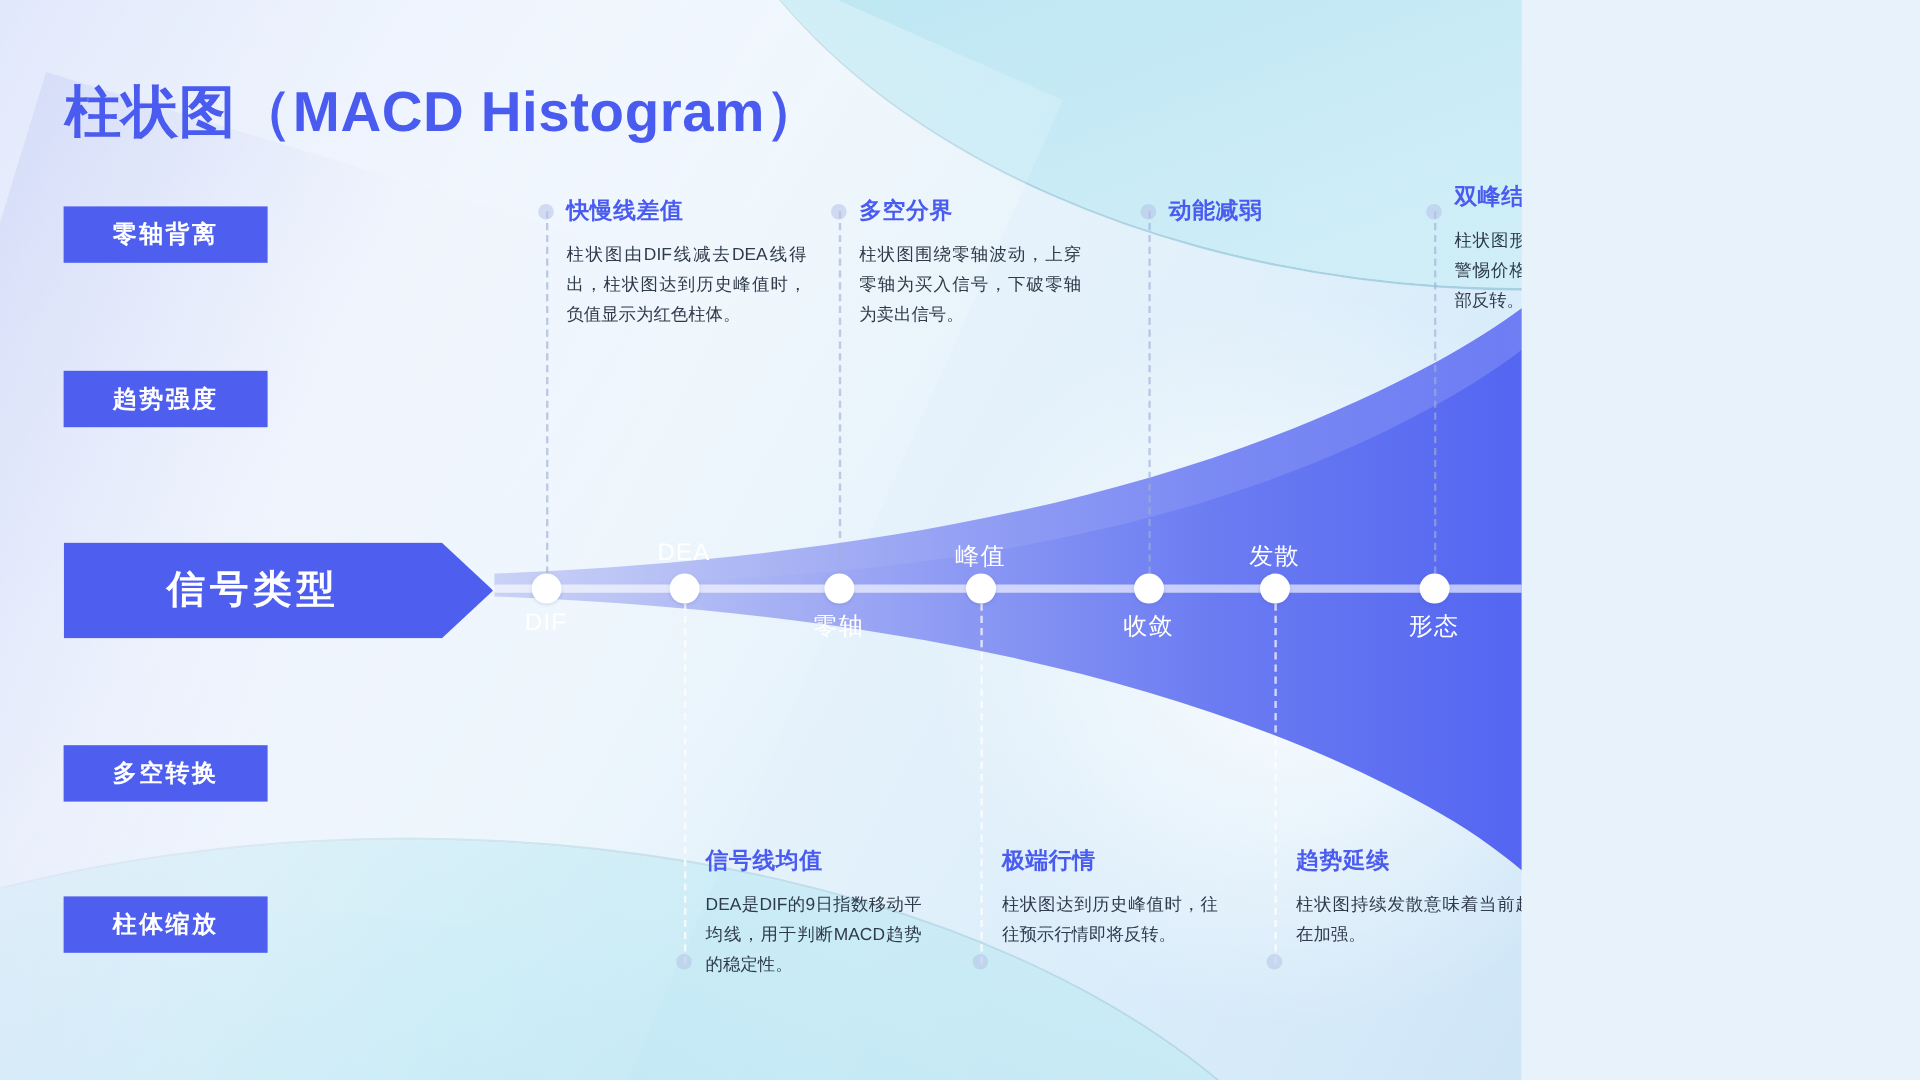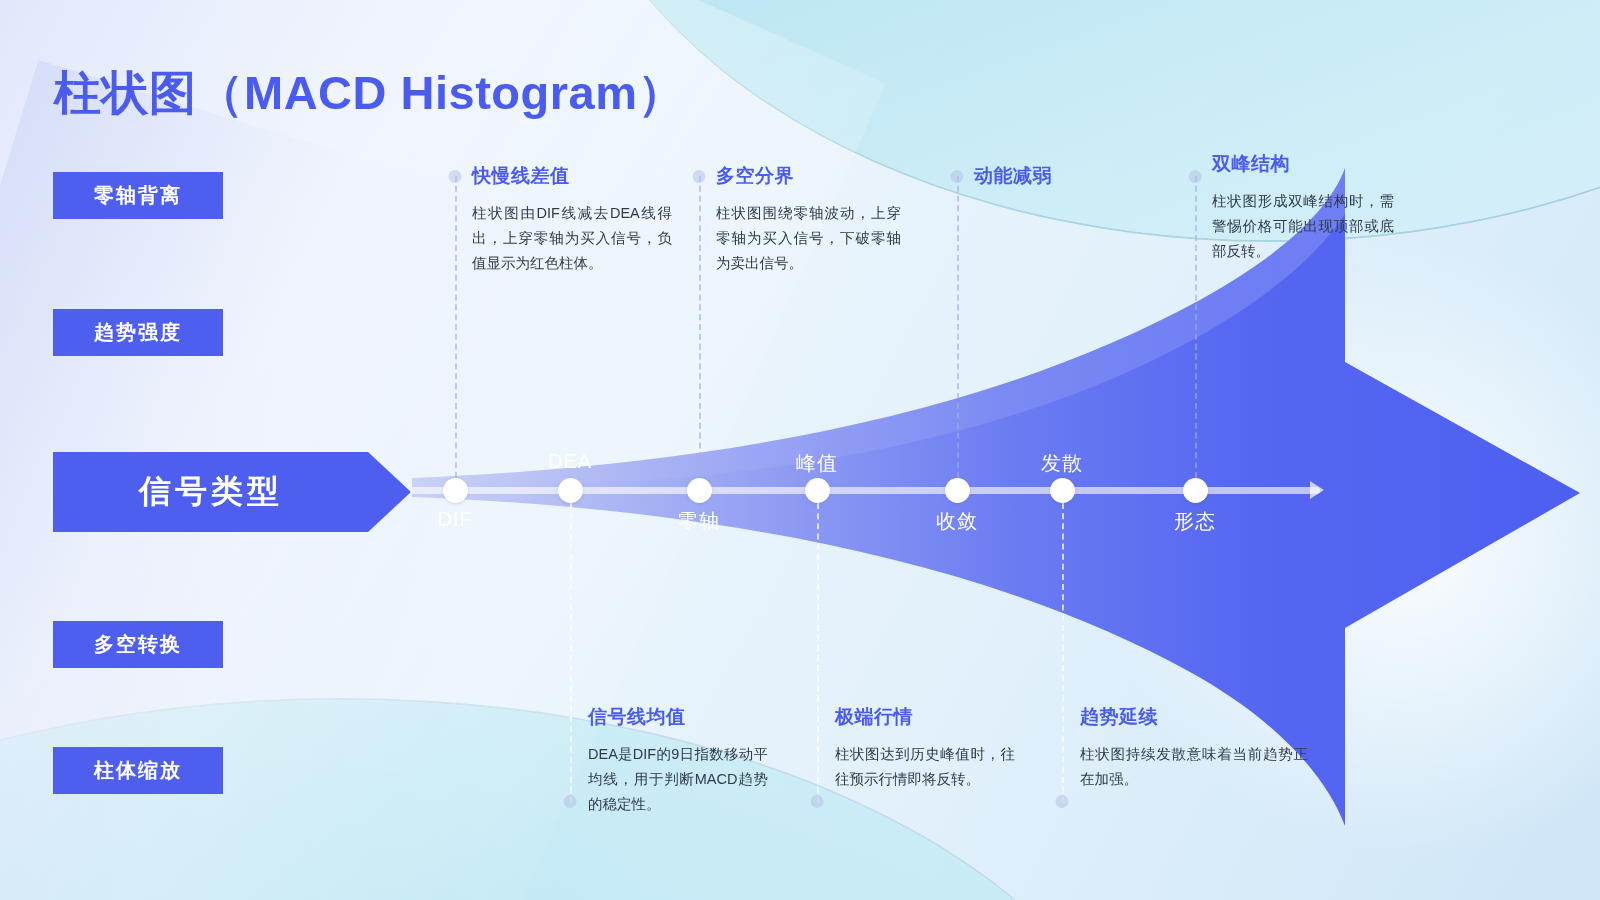--- a/index.html
+++ b/index.html
@@ -1,21 +1,21 @@
 <!DOCTYPE html>
 <html><head>
 <meta charset="utf-8">
 <style>
   html,body{margin:0;padding:0;}
   body{
     width:1600px;height:900px;overflow:hidden;position:relative;
     font-family:"Liberation Sans","DejaVu Sans",sans-serif;
     background:#e8f2fb;
   }
-  .stage{position:absolute;inset:0;width:1600px;height:900px;overflow:hidden;}
+  .stage{position:absolute;inset:0;width:1268px;height:900px;overflow:hidden;}
 
   
   .bg-base{position:absolute;inset:0;
     background:linear-gradient(118deg,#dfe6fb 0%,#e6eefc 18%,#eaf4fc 42%,#e3f1fb 62%,#d9ecfa 80%,#cfe6f7 100%);}
   .bg-sheen{position:absolute;left:-260px;top:-160px;width:900px;height:1400px;
     transform:rotate(24deg);
     background:linear-gradient(100deg,rgba(255,255,255,0) 0%,rgba(255,255,255,.75) 45%,rgba(255,255,255,0) 100%);
     opacity:.55;}
   .bg-ellipse-tr{position:absolute;left:560px;top:-700px;width:1420px;height:940px;border-radius:50%;
     background:linear-gradient(160deg,#b9e6f2 0%,#aee2ef 35%,#c9ecf7 70%,#dbf2f9 100%);
@@ -175,21 +175,21 @@
   <div class="node-lbl below" style="left:455px;">DIF</div>
   <div class="node-lbl above" style="left:570px;">DEA</div>
   <div class="node-lbl below" style="left:699px;">零轴</div>
   <div class="node-lbl above" style="left:817px;">峰值</div>
   <div class="node-lbl below" style="left:957px;">收敛</div>
   <div class="node-lbl above" style="left:1062px;">发散</div>
   <div class="node-lbl below" style="left:1195px;">形态</div>
 
   <div class="card" style="left:472px;top:163px;width:200px;">
     <h4>快慢线差值</h4>
-    <p>柱状图由DIF线减去DEA线得出，上穿零轴为买入信号，负值显示为红色柱体。</p>
+    <p>柱状图由DIF线减去DEA线得出，柱状图达到历史峰值时，负值显示为红色柱体。</p>
   </div>
   <div class="card" style="left:716px;top:163px;width:185px;">
     <h4>多空分界</h4>
     <p>柱状图围绕零轴波动，上穿零轴为买入信号，下破零轴为卖出信号。</p>
   </div>
   <div class="card" style="left:974px;top:163px;width:178px;">
     <h4>动能减弱</h4>
   </div>
   <div class="card" style="left:1212px;top:151px;width:182px;">
     <h4>双峰结构</h4>

